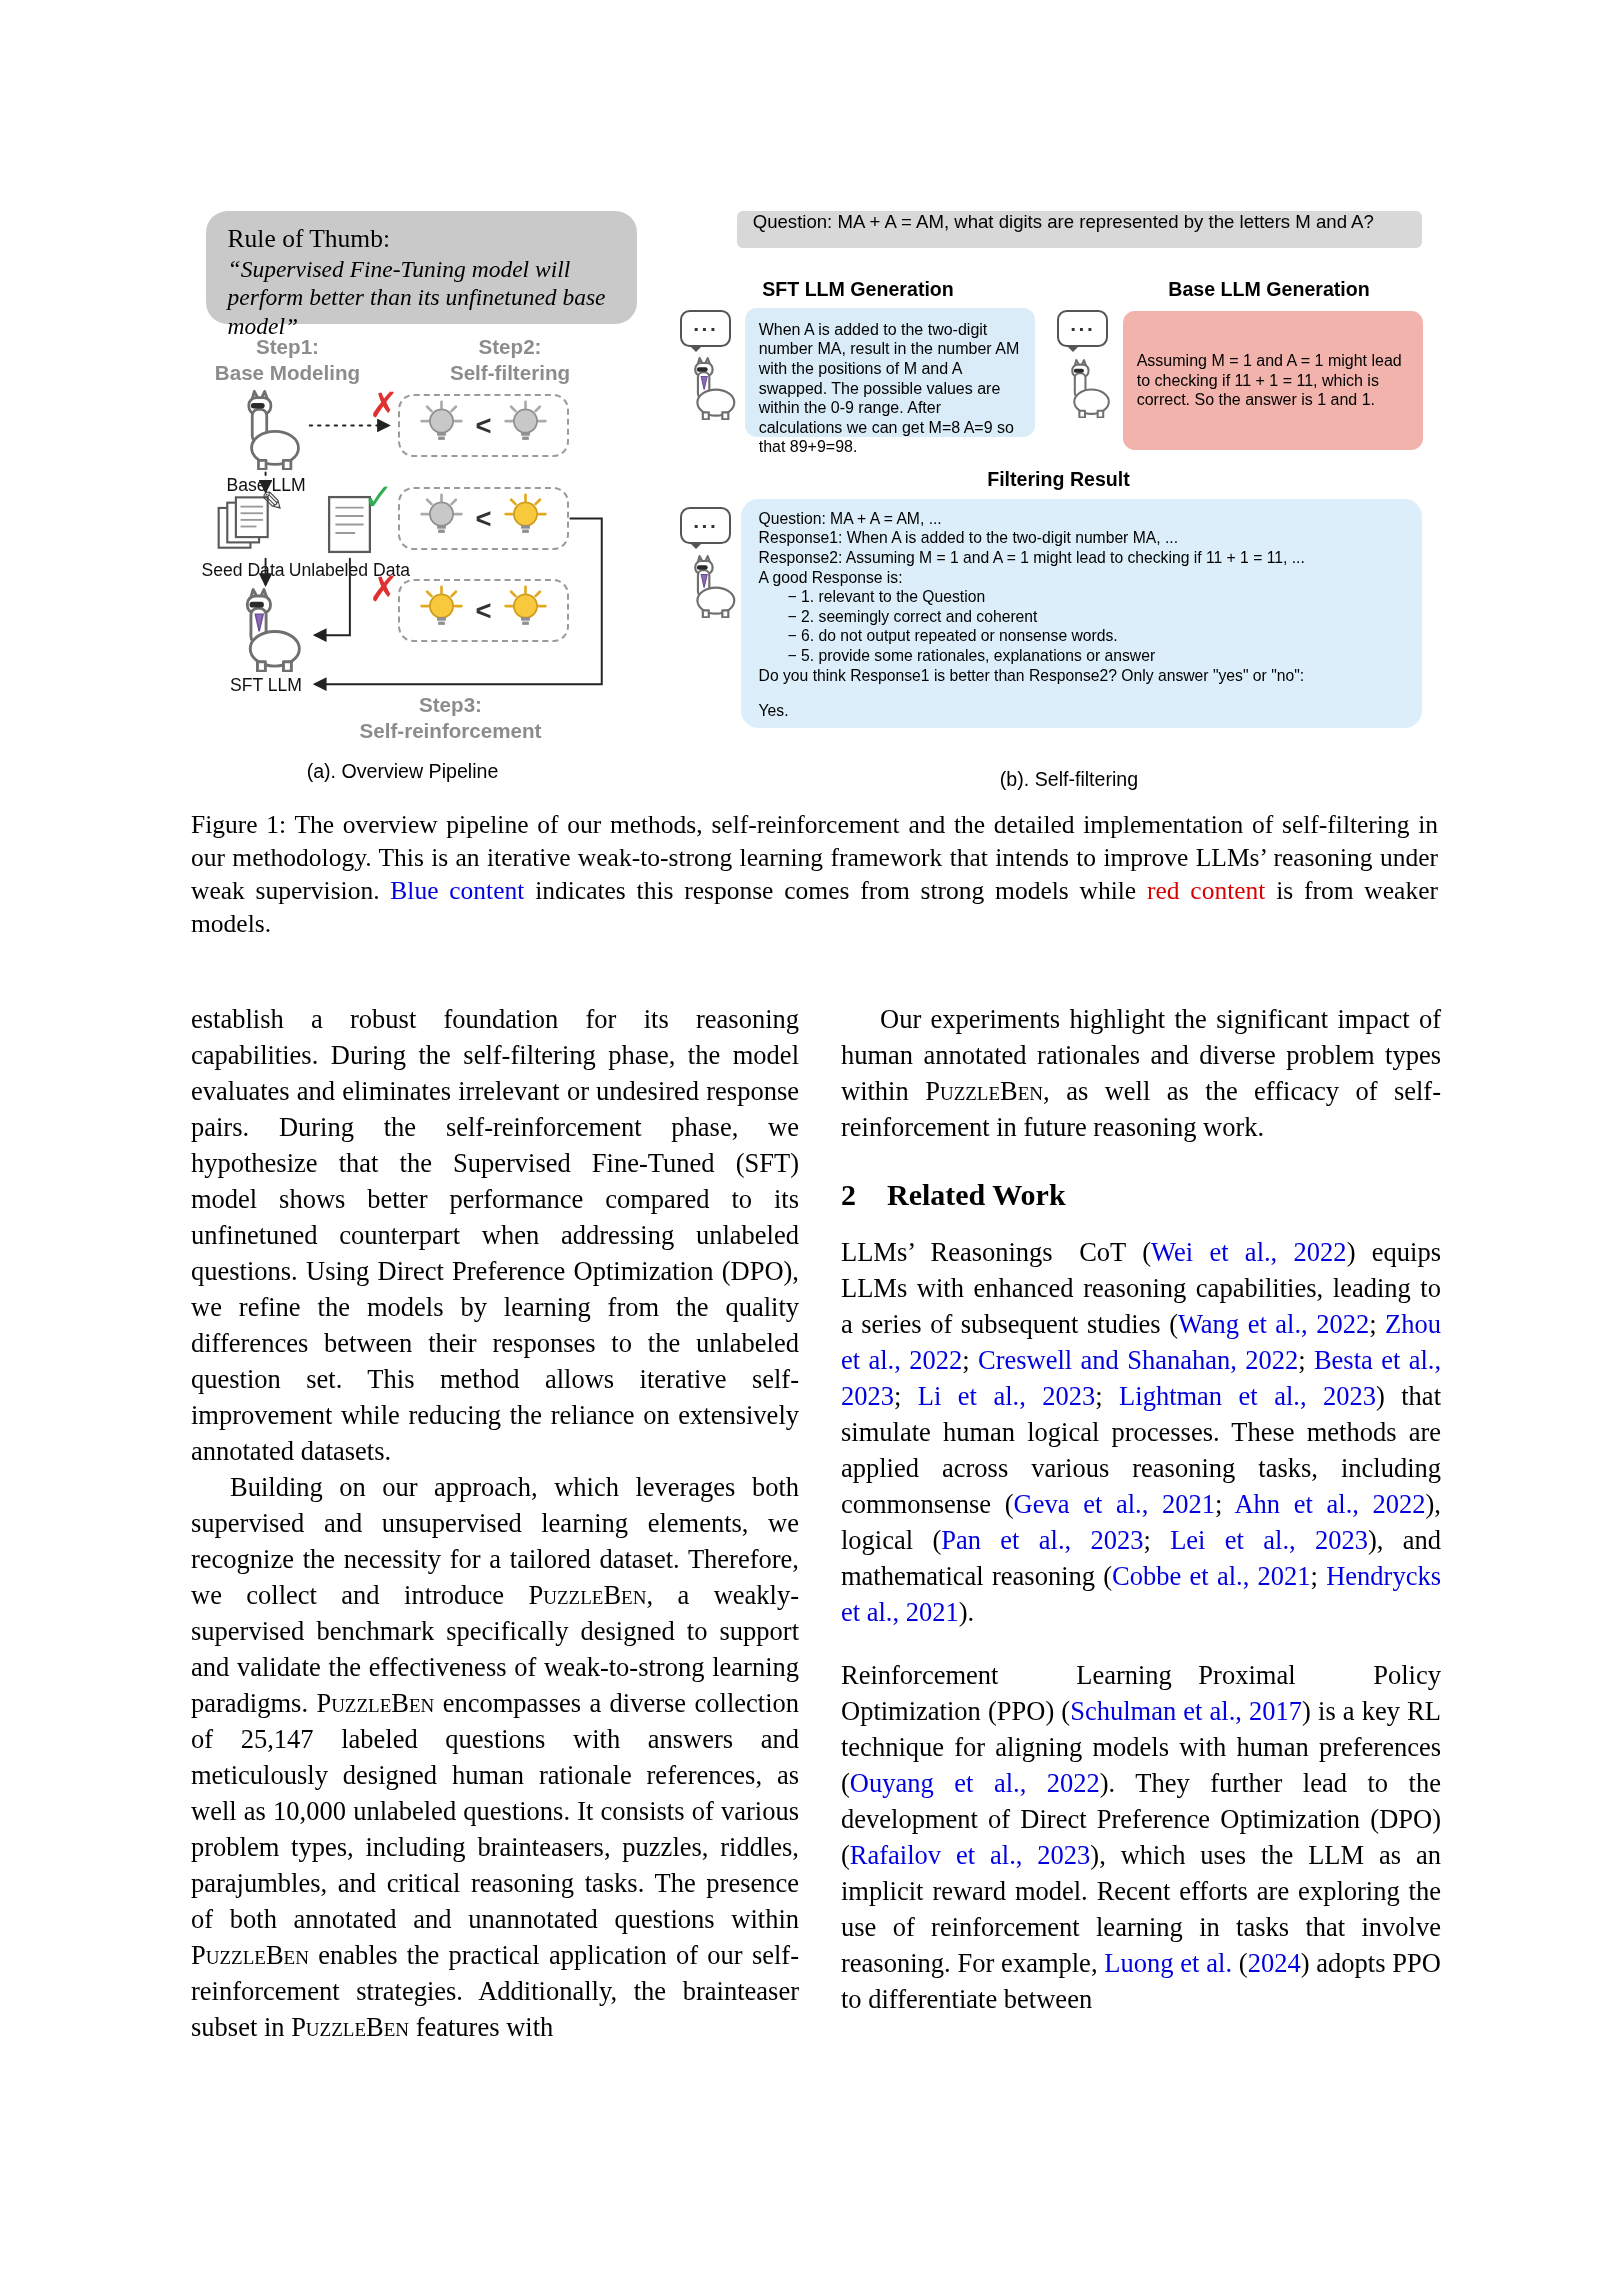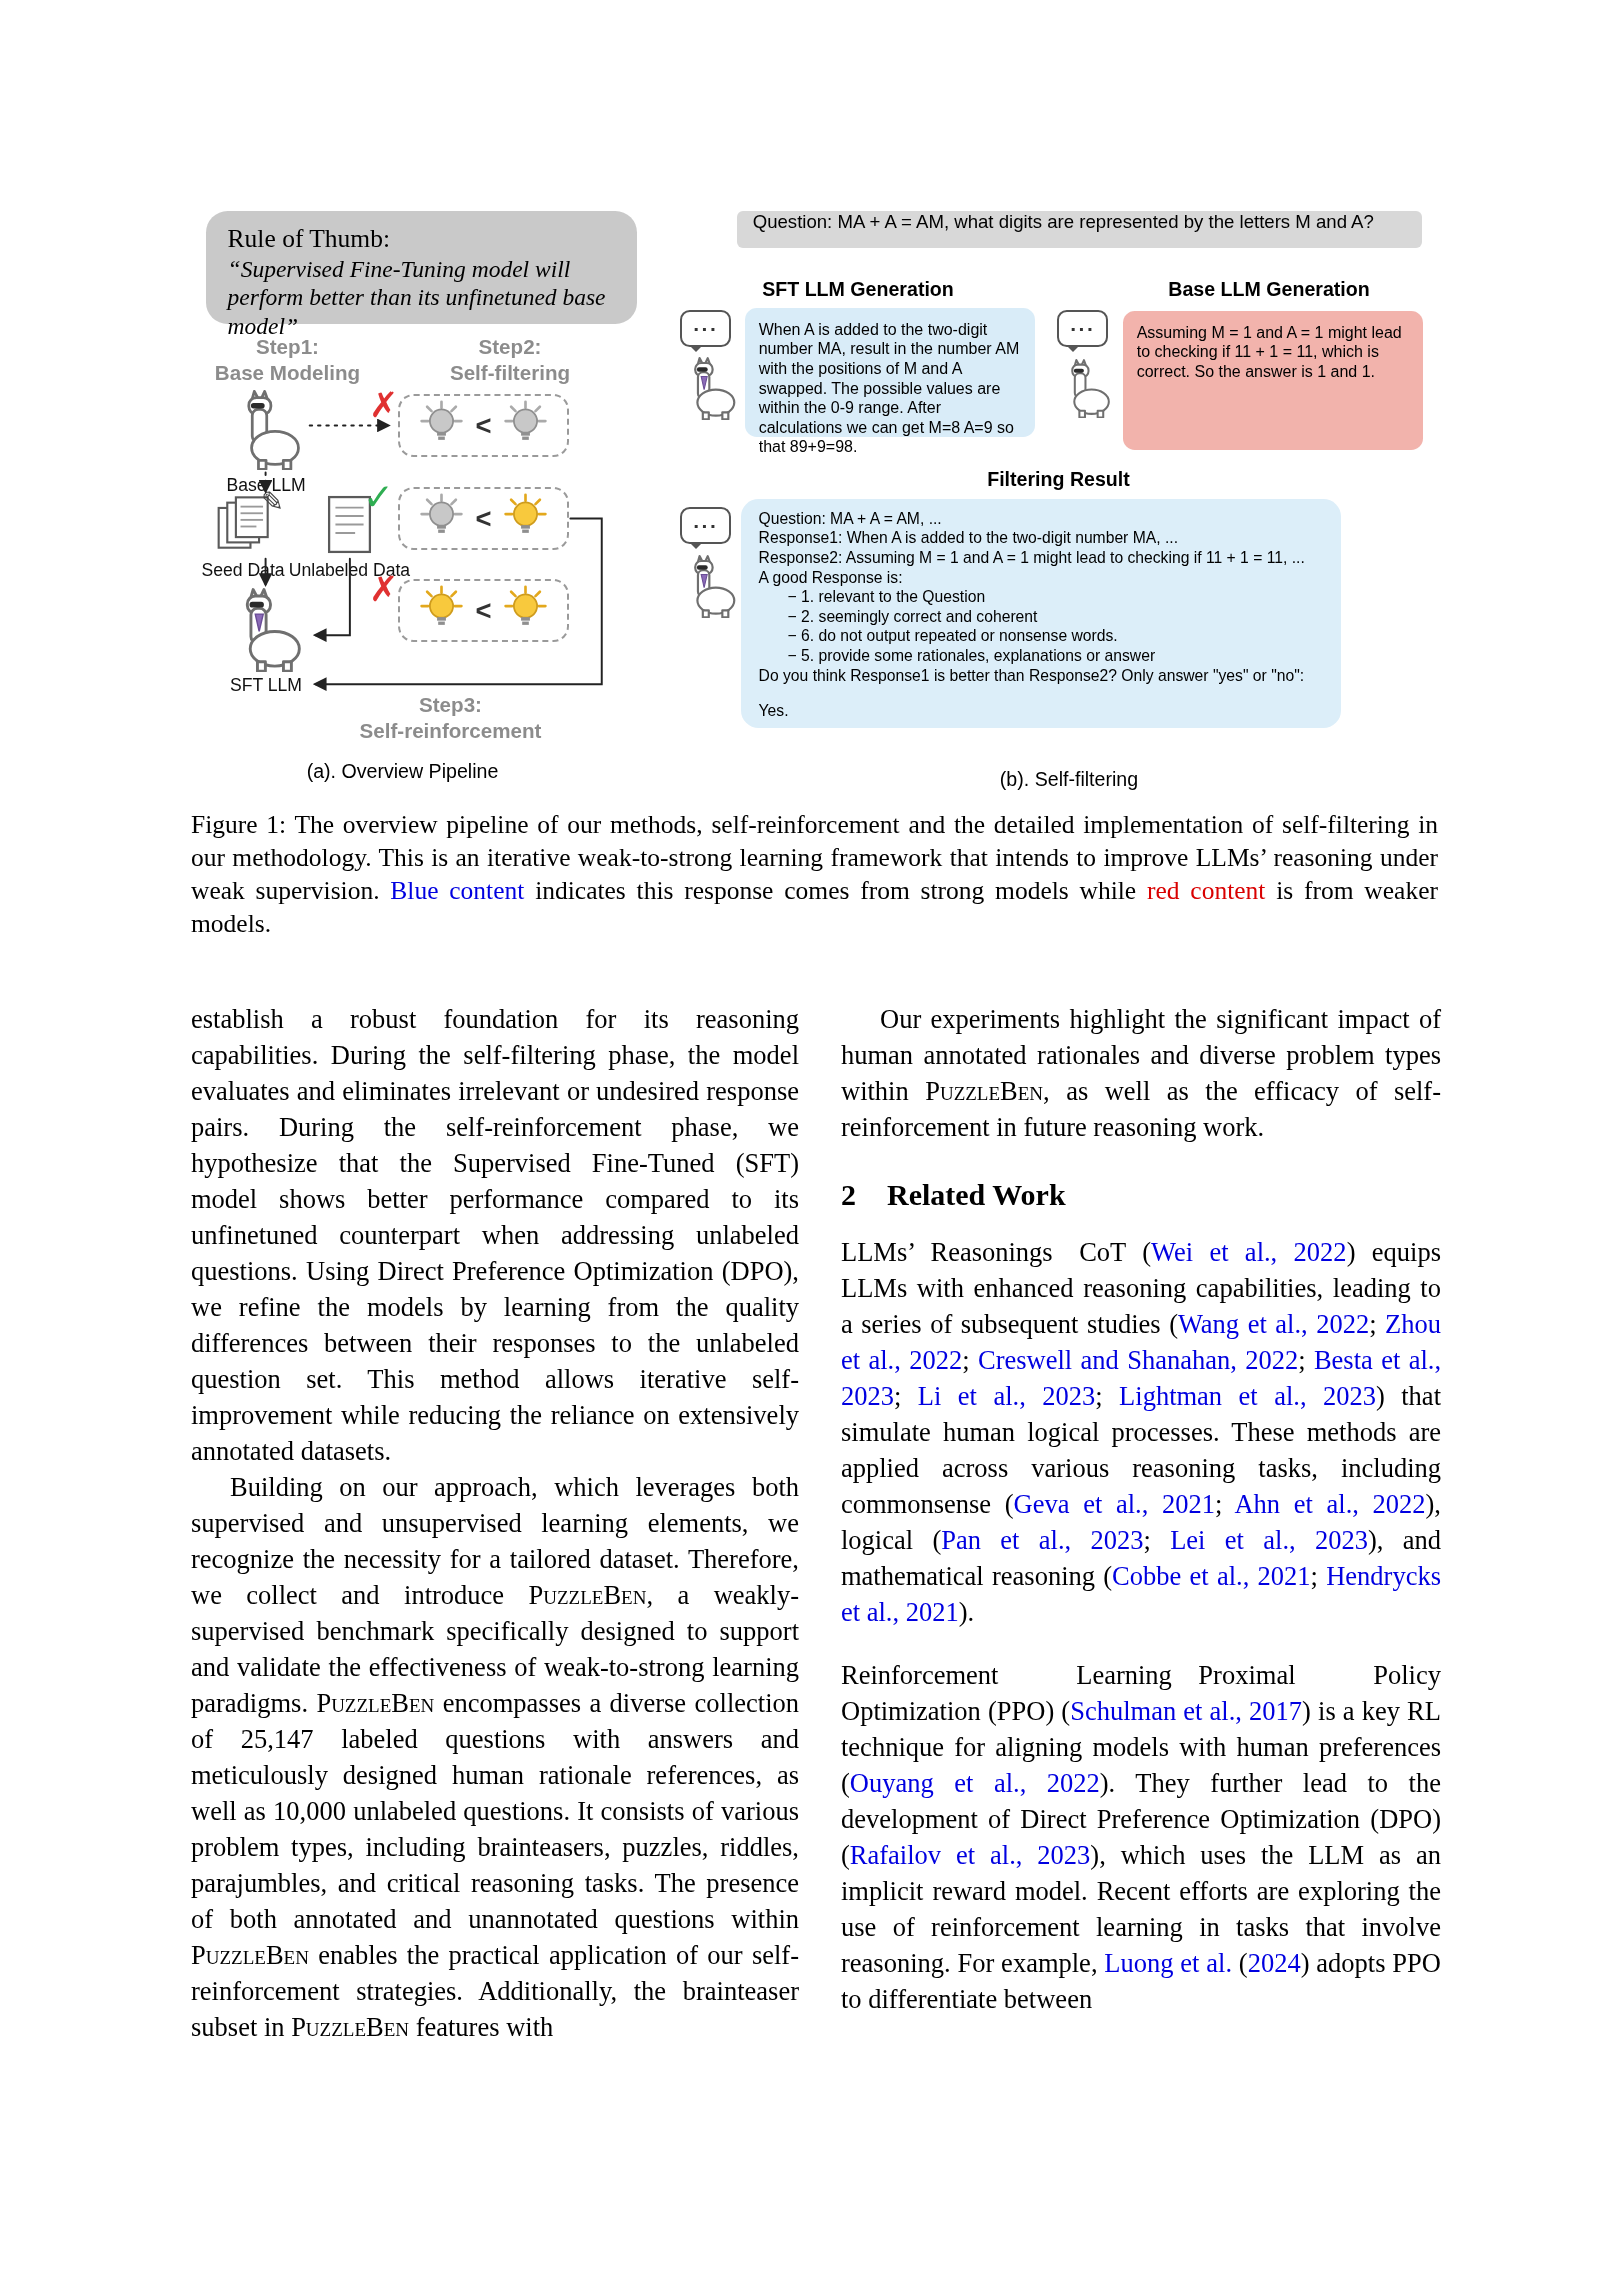--- a/index.html
+++ b/index.html
@@ -25,21 +25,21 @@
   .mark-check { color:var(--check-green,#2fae52); font-size:37px; }
   .pencil { font-family:"DejaVu Sans",sans-serif; font-size:27.4px; color:#444; }
   .panel-caption { font-family:"Liberation Sans",sans-serif; font-weight:normal; font-size:19.6px; text-align:center; }
 
   
   .question-bar { background:var(--question-gray,#d8d8d8); border-radius:5.9px; font-family:"Liberation Sans",sans-serif;
     font-size:18.6px; display:flex; padding:0 15.7px; }
   .gen-header { font-family:"Liberation Sans",sans-serif; font-weight:bold; font-size:19.6px; text-align:center; }
   .bubble { font-family:"Liberation Sans",sans-serif; font-size:16px; line-height:19.6px; border-radius:11.8px; padding:11.8px 13.7px; }
   .bubble-blue { background:var(--bubble-blue,#d9ecf8); }
-  .bubble-red { background:var(--bubble-red,#f2b3ac); display:flex; align-items:flex-start; }
+  .bubble-red { background:var(--bubble-red,#f2b3ac); display:flex; align-items:center; }
   .filter-box { background:var(--filter-blue,#dceef9); border-radius:17.6px; padding:9.8px 17.6px;
     font-family:"Liberation Sans",sans-serif; font-size:15.7px; line-height:19.6px; }
   .f-indent { padding-left:29px; }
   .f-answer { margin-top:15.7px; }
   .dots-icon { width:51px; height:37px; border:2.9px solid #555; border-radius:9.8px; background:#fff;
     display:flex; align-items:center; justify-content:center; }
   .dots-icon::after { content:""; position:absolute; left:7.8px; bottom:-12.7px; width:0; height:0;
     border:6.9px solid transparent; border-top-color:#555; }
   .dots-txt { font-family:"DejaVu Sans",sans-serif; font-weight:bold; font-size:16.7px; letter-spacing:2px;
     color:#333; margin-top:-7.8px; }
@@ -255,21 +255,21 @@
 
   <div class="abs gen-header" style="left:936px;top:468px;width:245px;">Filtering Result</div>
 
   <div class="abs dots-icon" style="left:680px;top:507px;">
     <span class="dots-txt">...</span>
   </div>
   <svg class="abs" style="left:683px;top:555px;" width="57" height="63" viewBox="0 0 58 64">
       <use href="#sym-llama-tie"></use>
     </svg>
 
-  <div class="abs filter-box" style="left:741px;top:499px;width:600px;height:229px;">
+  <div class="abs filter-box" style="left:741px;top:499px;width:681px;height:229px;">
     <div class="f-line">Question: MA + A = AM, ...</div>
     <div class="f-line">Response1: When A is added to the two-digit number MA, ...</div>
     <div class="f-line">Response2: Assuming M = 1 and A = 1 might lead to checking if 11 + 1 = 11, ...</div>
     <div class="f-line">A good Response is:</div>
     <div class="f-line f-indent">− 1. relevant to the Question</div>
     <div class="f-line f-indent">− 2. seemingly correct and coherent</div>
     <div class="f-line f-indent">− 6. do not output repeated or nonsense words.</div>
     <div class="f-line f-indent">− 5. provide some rationales, explanations or answer</div>
     <div class="f-line">Do you think Response1 is better than Response2? Only answer "yes" or "no":</div>
     <div class="f-line f-answer">Yes.</div>

